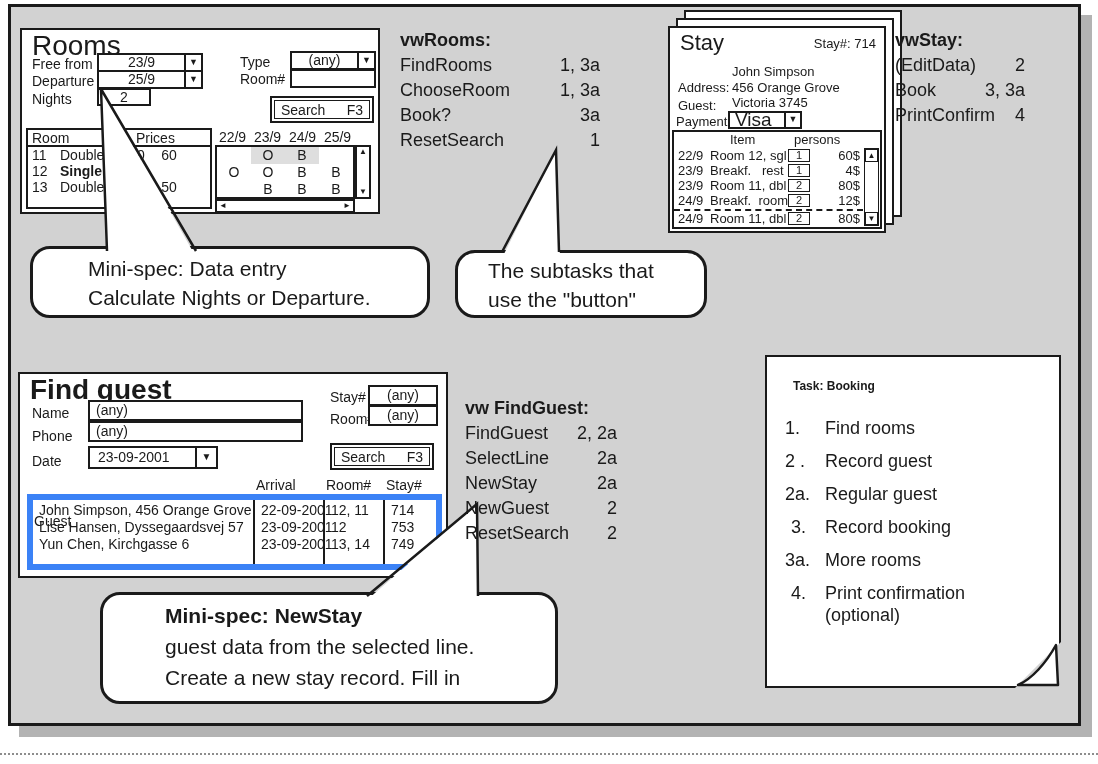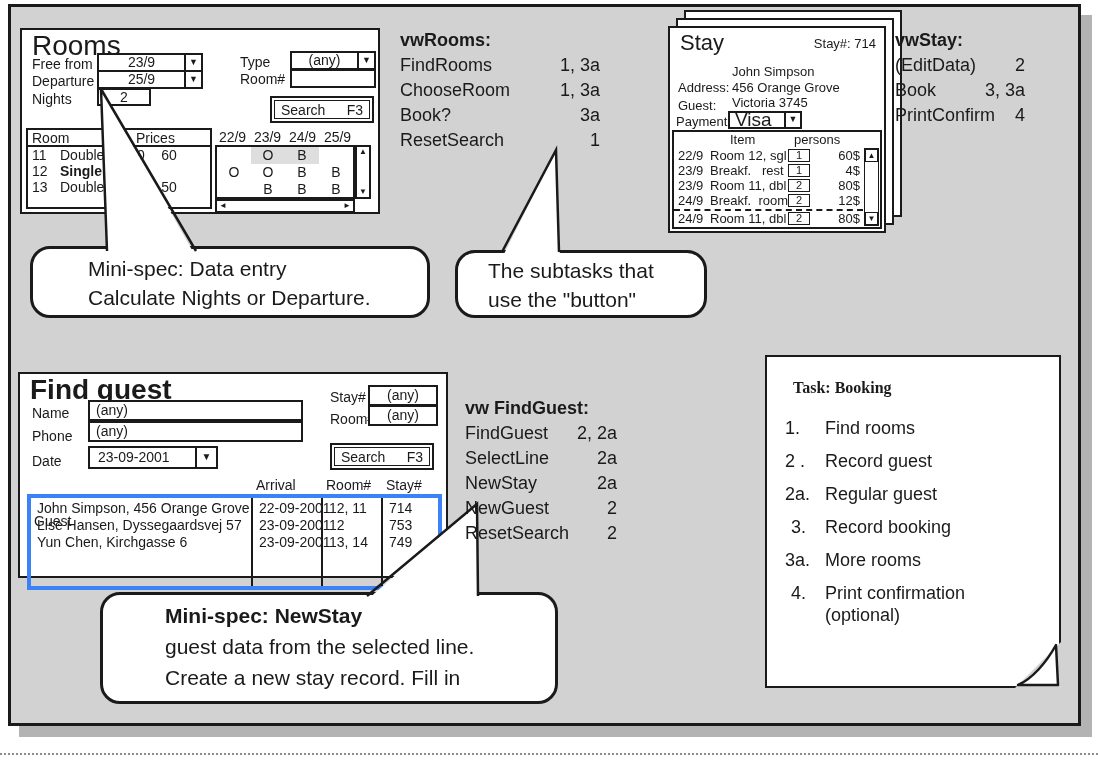--- a/index.html
+++ b/index.html
@@ -66,29 +66,29 @@
 
   
   .bubble{position:absolute;background:#fff;border:3px solid #1a1a1a;border-radius:20px;z-index:2;font-size:21px;line-height:29px;}
   #b1{left:30px;top:246px;width:400px;height:72px;padding:5px 0 0 55px;}
   #b2{left:455px;top:250px;width:252px;height:68px;padding:3px 0 0 30px;}
   #b3{left:100px;top:592px;width:458px;height:112px;padding:5px 0 0 62px;line-height:31px;}
   #b3 .bt{font-weight:bold;}
 
   
   #fg-win{left:18px;top:372px;width:430px;height:206px;}
-  .fgtable{position:absolute;left:7px;top:120px;width:415px;height:96px;border:4px solid #3b82f6;}
+  .fgtable{position:absolute;left:7px;top:120px;width:415px;height:76px;border:6px solid #3b82f6;}
   .vl{position:absolute;top:0;bottom:0;width:2px;background:#1a1a1a;}
   .frow{position:relative;height:17px;font-size:14px;}
   .frow span{position:absolute;top:2px;}
   .fg1{left:6px;} .fg2{left:228px;} .fg3{left:298px;} .fg4{left:358px;}
 
   
   #note{position:absolute;left:765px;top:355px;width:296px;height:333px;background:#fff;border:2px solid #1a1a1a;z-index:1;}
-  #note .nt{position:absolute;left:26px;top:22px;font-size:16px;font-weight:bold;font-family:Liberation Serif, serif;}
+  #note .nt{position:absolute;left:26px;top:22px;font-size:12px;font-weight:bold;}
   #note .nitems{position:absolute;left:18px;top:60px;right:10px;}
   .titem{display:flex;font-size:18px;line-height:22px;margin-bottom:11px;}
   .tnum{width:36px;white-space:pre;flex:none;}
   .ttxt{margin-left:4px;}
   .dogear{position:absolute;right:-2px;bottom:-2px;width:46px;height:46px;}
 
   #overlay{position:absolute;left:0;top:0;width:1098px;height:764px;z-index:5;pointer-events:none;}
 </style>
 </head>
 <body>

